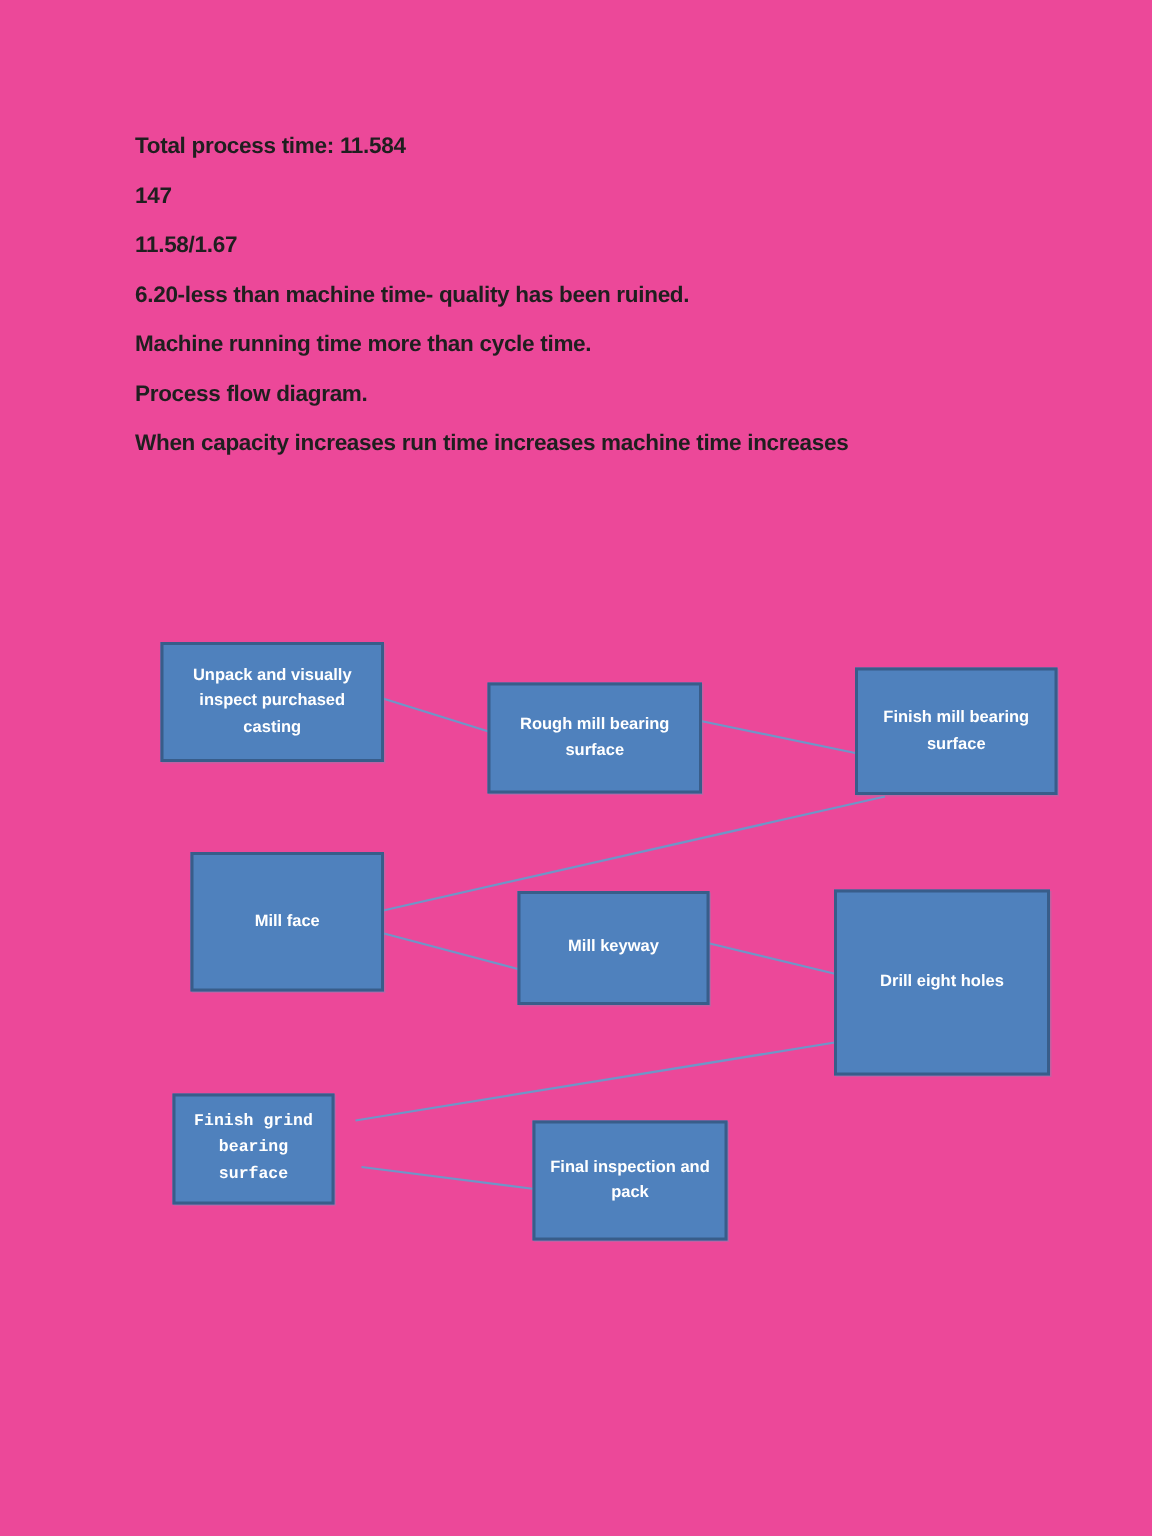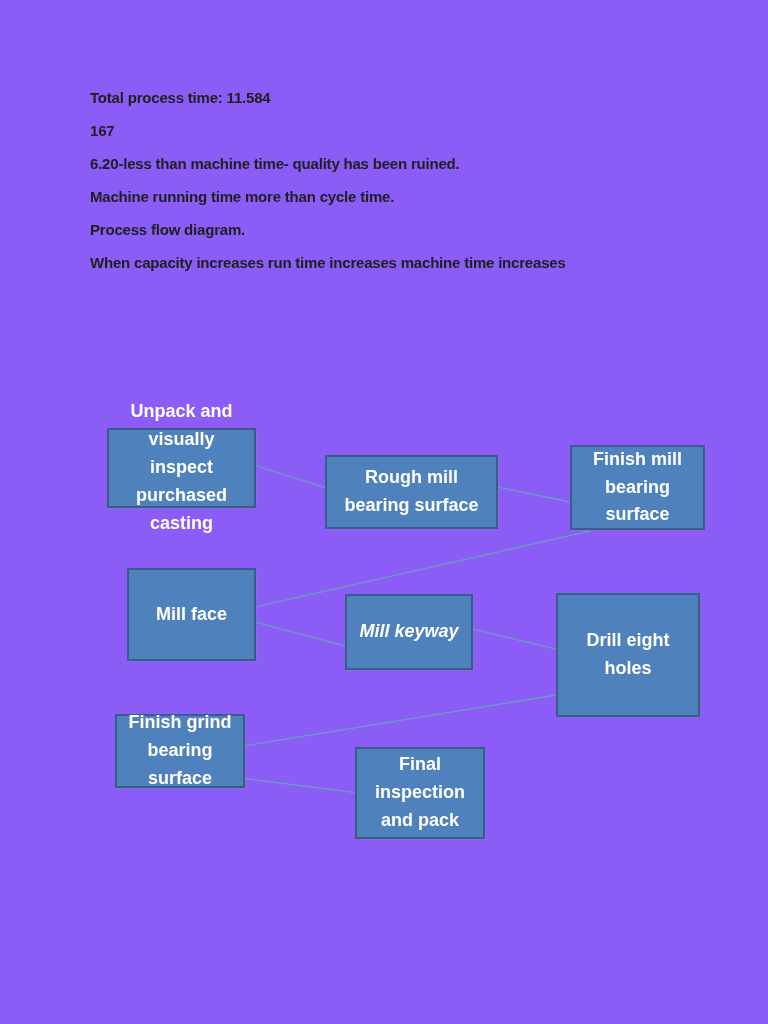--- a/index.html
+++ b/index.html
@@ -4,21 +4,21 @@
 <style>
   html, body {
     margin: 0;
     padding: 0;
     background: #ffffff;
   }
   .page {
     position: relative;
     width: 768px;
     height: 1024px;
-    background: #8b5cf6;
+    background: #ec4899;
     font-family: "Liberation Sans", sans-serif;
     overflow: hidden;
   }
   .doc-text {
     position: absolute;
     left: 90px;
     top: 88px;
     width: 630px;
     color: #1f1f1f;
     font-size: 15px;
@@ -34,47 +34,48 @@
     left: 0;
     top: 0;
     pointer-events: none;
   }
   .node {
     position: absolute;
     box-sizing: border-box;
     background: #4f81bd;
     border: 2px solid #385d8a;
     color: #ffffff;
-    font-size: 18px;
+    font-size: 11px;
     font-weight: 700;
     line-height: 1.55;
     display: flex;
     align-items: center;
     justify-content: center;
     text-align: center;
     padding: 4px 9px;
     box-shadow: 1px 1px 0 rgba(120,144,180,0.35);
   }
   #node-unpack          { left:107px; top:428px; width:149px; height:80px; }
-  #node-rough-mill      { left:325px; top:455px; width:173px; height:74px; }
+  #node-rough-mill      { left:325px; top:455px; width:143px; height:74px; }
   #node-finish-mill     { left:570px; top:445px; width:135px; height:85px; }
   #node-mill-face       { left:127px; top:568px; width:129px; height:93px; }
-  #node-mill-keyway     { left:345px; top:594px; width:128px; height:76px;font-style:italic; }
+  #node-mill-keyway     { left:345px; top:594px; width:128px; height:76px; }
   #node-drill           { left:556px; top:593px; width:144px; height:124px; }
-  #node-finish-grind    { left:115px; top:714px; width:130px; height:74px; }
-  #node-final-inspection{ left:355px; top:747px; width:130px; height:92px; }
+  #node-finish-grind    { left:115px; top:729px; width:108px; height:74px;font-family:Liberation Mono, monospace; }
+  #node-final-inspection{ left:355px; top:747px; width:130px; height:80px; }
 </style>
 </head>
 <body>
 
 <div class="page">
 
   <div class="doc-text">
     <p>Total process time: 11.584</p>
-    <p>167</p>
+    <p>147</p>
+    <p>11.58/1.67</p>
     <p>6.20-less than machine time- quality has been ruined.</p>
     <p>Machine running time more than cycle time.</p>
     <p>Process flow diagram.</p>
     <p>When capacity increases run time increases machine time increases</p>
   </div>
 
   <svg class="diagram-lines" width="768" height="1024" viewBox="0 0 768 1024">
     <line x1="250" y1="464" x2="330" y2="489" stroke="#6f96c8" stroke-width="1.5"></line>
     <line x1="464" y1="480" x2="575" y2="503" stroke="#6f96c8" stroke-width="1.5"></line>
     <line x1="590" y1="531" x2="251" y2="608" stroke="#6f96c8" stroke-width="1.5"></line>

